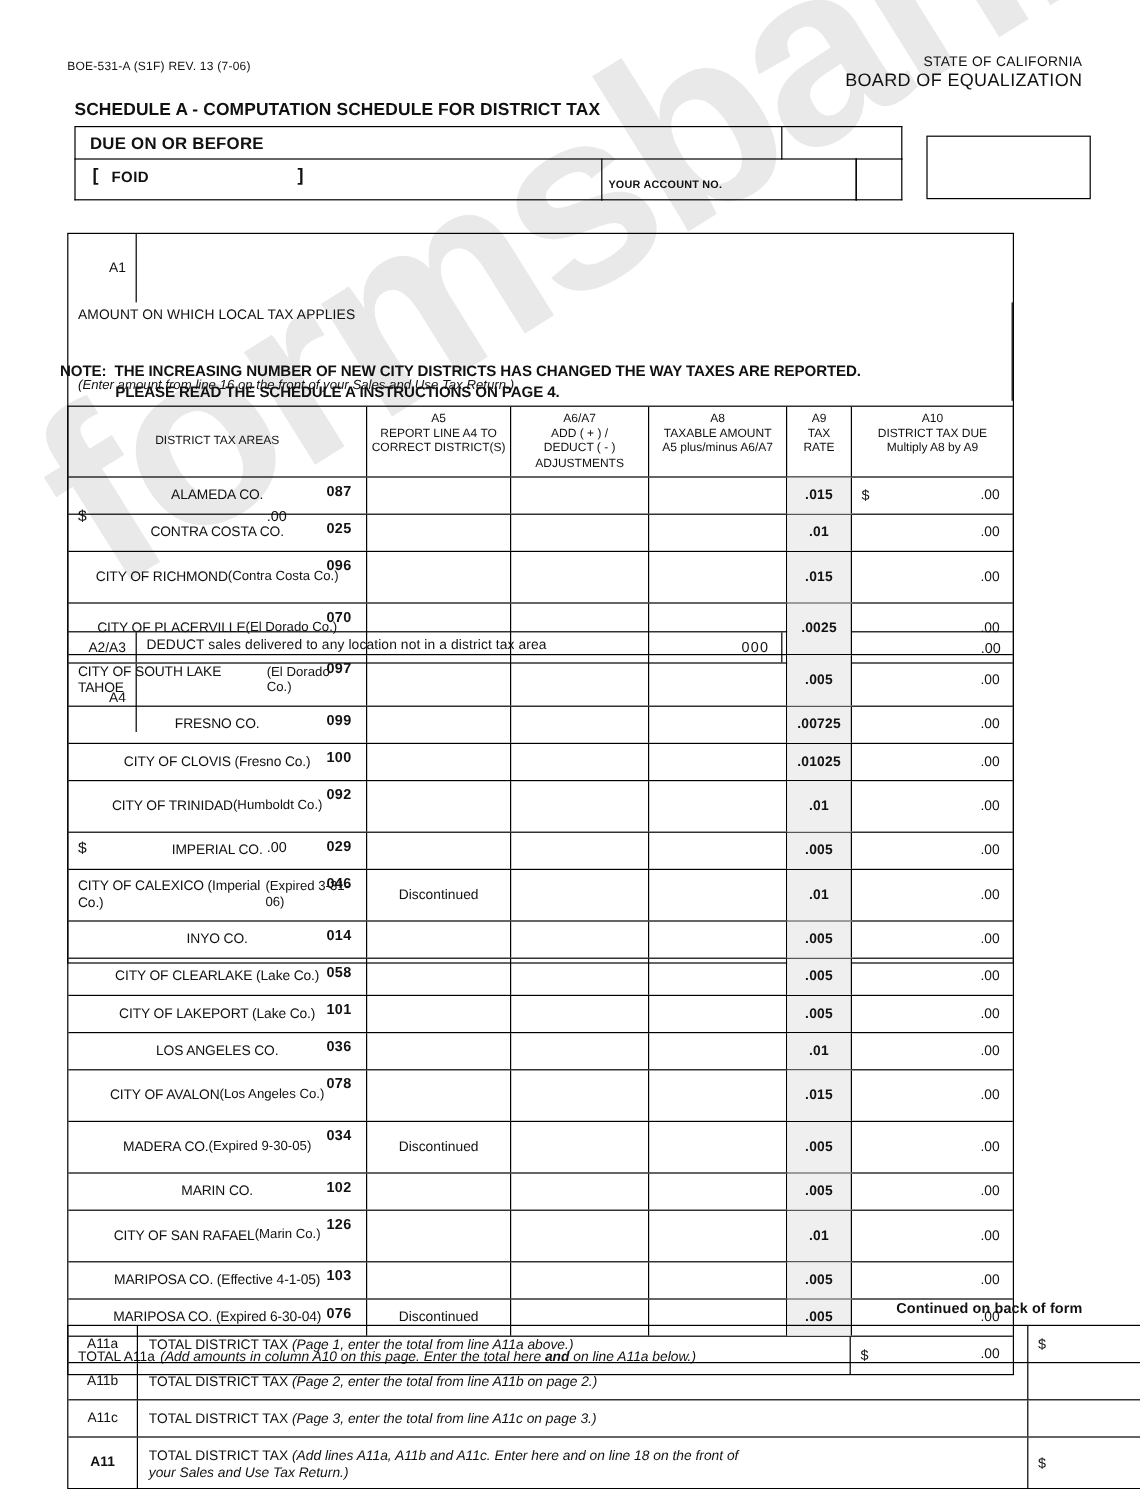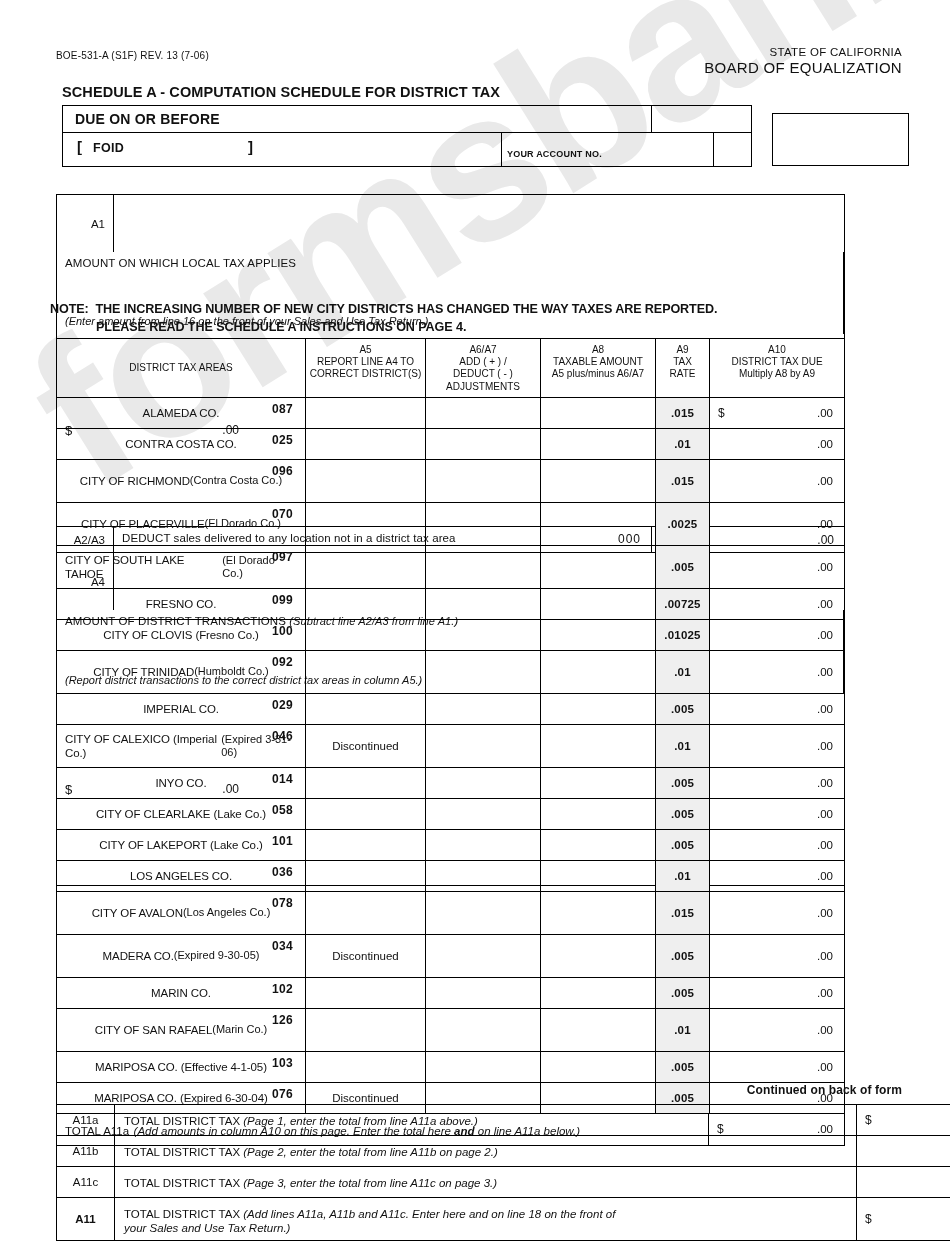--- a/index.html
+++ b/index.html
@@ -265,27 +265,20 @@
           <span class="zeros">000</span>
         </div>
         <div class="s-amt">
           <span class="sym">-</span>
           <span class="cents">.00</span>
         </div>
       </div>
 
       <div class="sumrow h-tall">
         <div class="s-code">A4</div>
-        <div class="s-desc">
-          <div class="t1">
-            <span>AMOUNT OF DISTRICT TRANSACTIONS</span>
-            <span class="t2">(Subtract line A2/A3 from line A1.)</span>
-          </div>
-          <div class="t2">(Report district transactions to the correct district tax areas in column A5.)</div>
-        </div>
         <div class="s-amt">
           <span class="sym">$</span>
           <span class="cents">.00</span>
         </div>
       </div>
 
     </div>
 
     <div class="note">
       <div>

